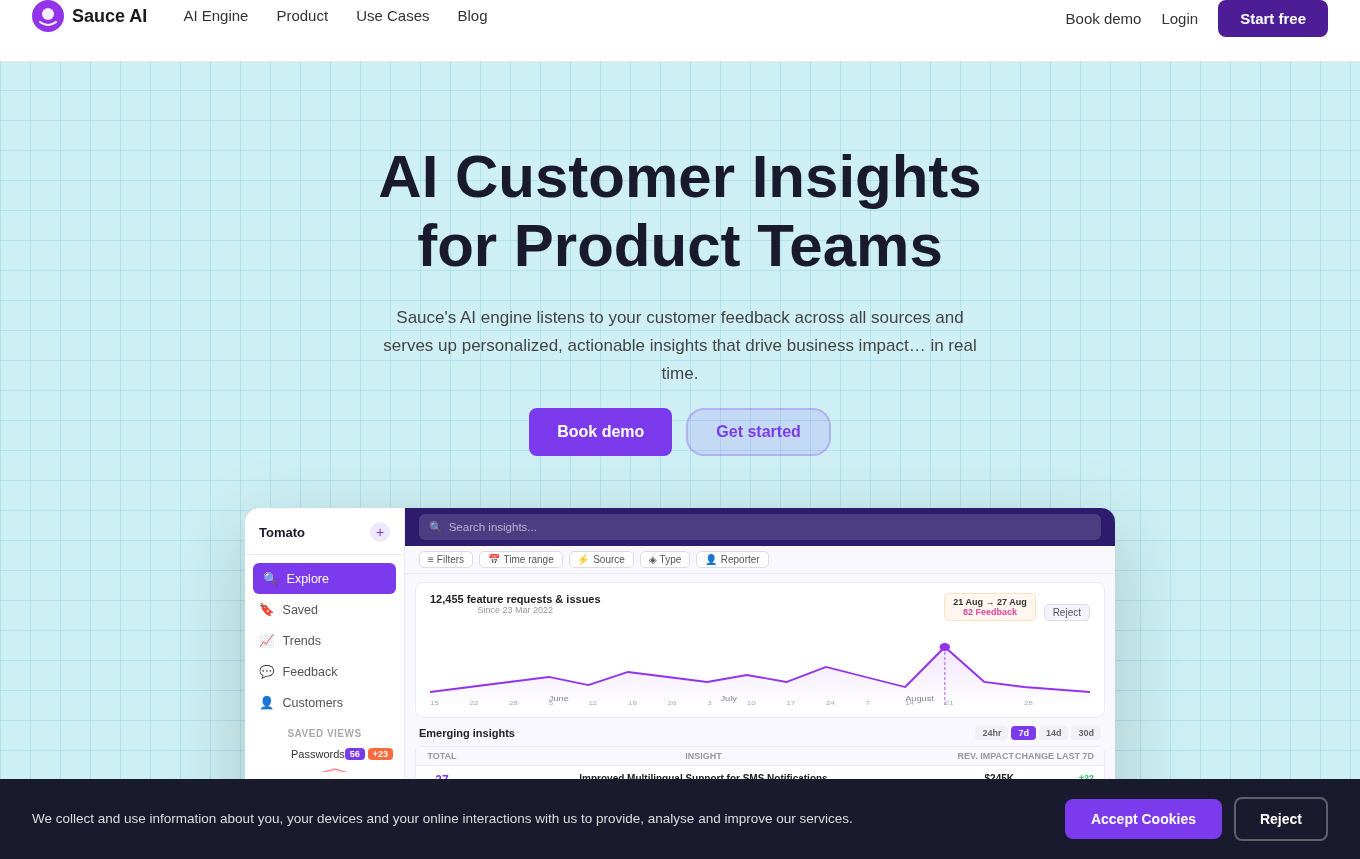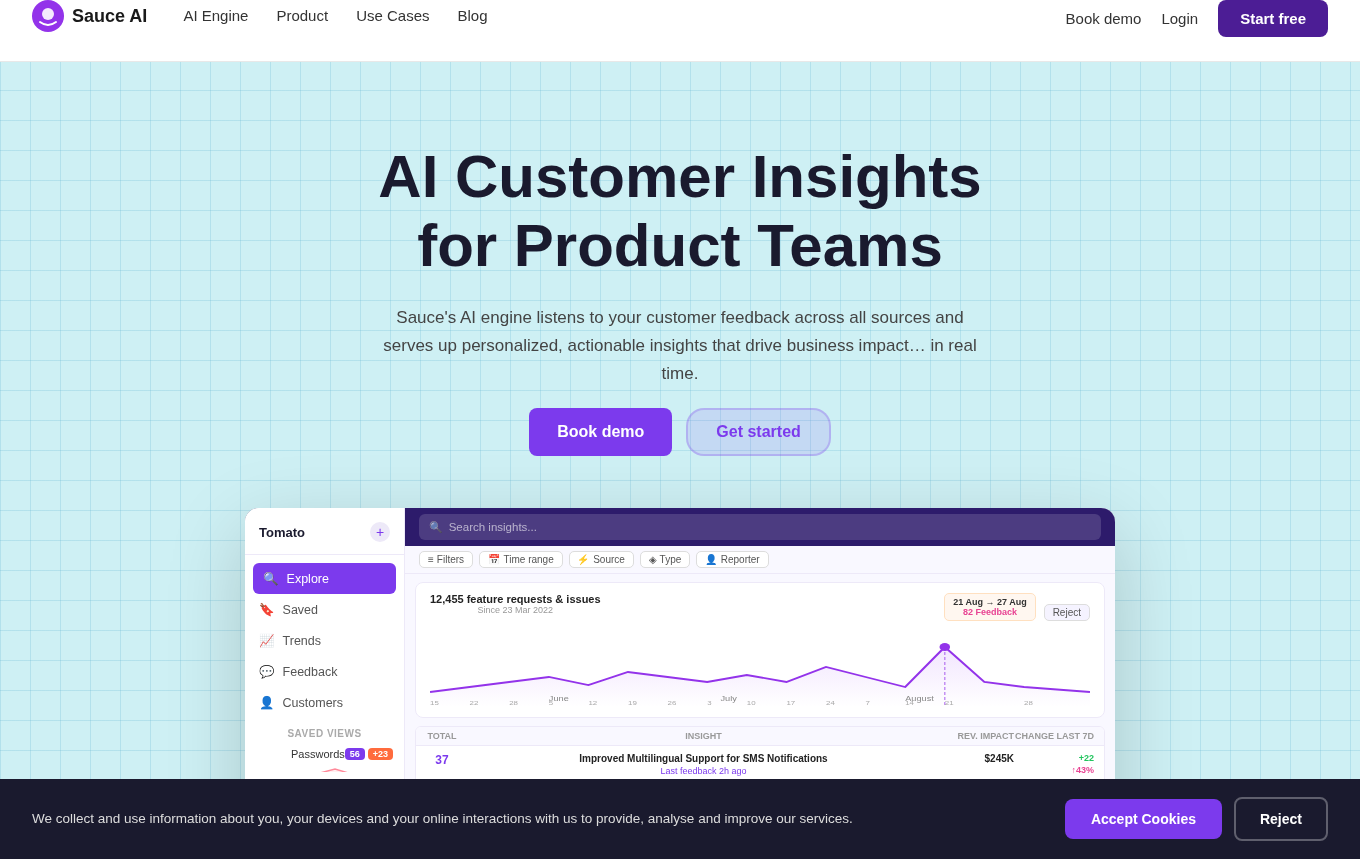--- a/index.html
+++ b/index.html
@@ -688,20 +688,29 @@
               <text x="450" y="78" font-size="6" fill="#aaa">28</text>
 
               <text x="90" y="74" font-size="7" fill="#888">June</text>
               <text x="220" y="74" font-size="7" fill="#888">July</text>
               <text x="360" y="74" font-size="7" fill="#888">August</text>
             </svg>
           </div>
         </div>
 
         <div class="insights-section">
+          <div class="insights-header">
+            <span class="insights-title">Emerging insights</span>
+            <div class="insights-tabs">
+              <div class="insights-tab">24hr</div>
+              <div class="insights-tab active">7d</div>
+              <div class="insights-tab">14d</div>
+              <div class="insights-tab">30d</div>
+            </div>
+          </div>
           <div class="insights-table">
             <div class="insights-thead">
               <span class="col-num">Total</span>
               <span class="col-insight">Insight</span>
               <span class="col-rev">Rev. Impact</span>
               <span class="col-change">Change last 7d</span>
             </div>
             <div class="insights-row">
               <div class="row-num">37</div>
               <div class="row-insight-content">

